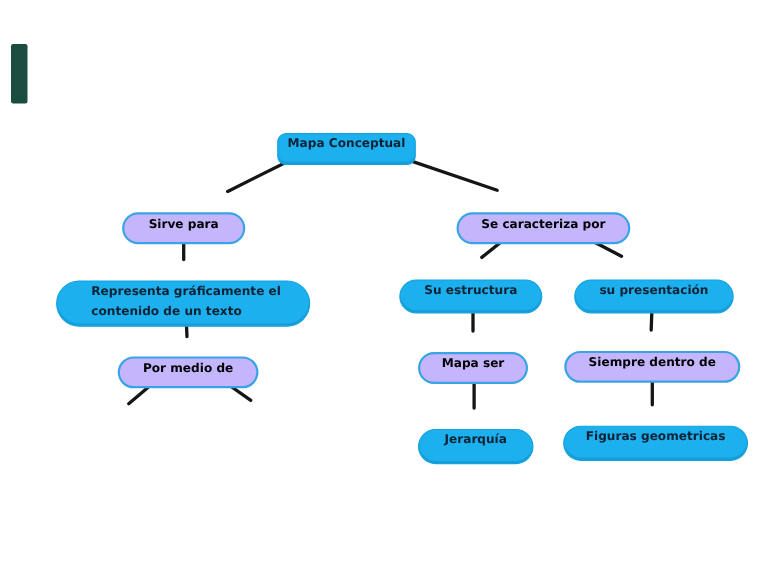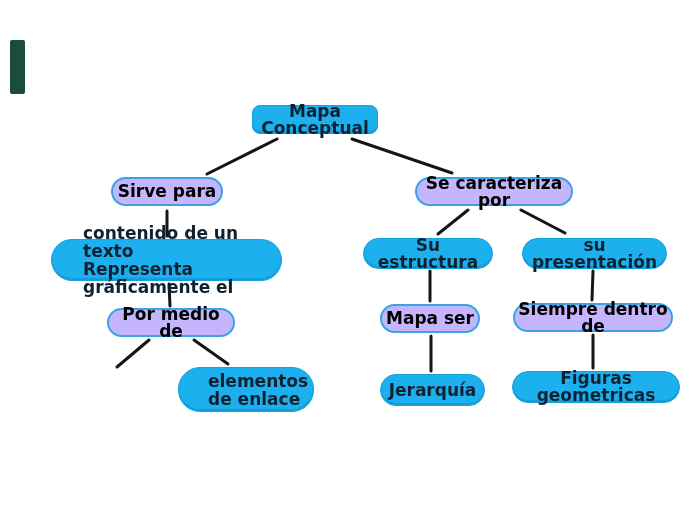--- a/index.html
+++ b/index.html
@@ -8,25 +8,26 @@
     width:696px;height:520px;
     background:#ffffff;
     overflow:hidden;
     font-family:"DejaVu Sans", sans-serif;
   }
   .connectors{position:absolute;left:0;top:0;width:696px;height:520px;}
   .connectors line{stroke:#151515;stroke-width:3;stroke-linecap:round;}
   .node{
     position:absolute;
     box-sizing:border-box;
-    display:flex;flex-direction:column;justify-content:center;align-items:center;
-    font-weight:700;font-size:17px;line-height:17px;
+    display:flex;flex-direction:column;justify-content:flex-start;align-items:center;
+    font-weight:700;font-size:11px;line-height:17px;
     text-align:center;
     cursor:default;
     z-index:2;
+    margin-top:16px;
   }
   .filled{
     background:#1db0ef;
     border:1px solid #12a2dd;
     color:#0e2233;
     box-shadow:inset 0 -2px 1px rgba(8,100,150,0.28);
   }
   .outline{
     background:#c4b5fd;
     border:2px solid #39a4e5;
@@ -59,33 +60,29 @@
 
   <div class="node filled" style="left:252px;top:105px;width:126px;height:29px;border-radius:8px;">
     <span>Mapa Conceptual</span>
   </div>
 
   <div class="node outline" style="left:111px;top:177px;width:112px;height:29px;border-radius:15px;">
     <span>Sirve para</span>
   </div>
 
   <div class="node filled two-line" style="left:51px;top:239px;width:231px;height:42px;border-radius:21px;padding-left:31px;line-height:18px;">
+    <span>Representa gráficamente el</span>
     <span>contenido de un texto</span>
-    <span>Representa gráficamente el</span>
   </div>
 
   <div class="node outline" style="left:107px;top:308px;width:128px;height:29px;border-radius:15px;">
     <span>Por medio de</span>
   </div>
 
 
-  <div class="node filled two-line" style="left:178px;top:367px;width:136px;height:45px;border-radius:22px;padding-left:29px;line-height:18px;">
-    <span>elementos</span>
-    <span>de enlace</span>
-  </div>
 
   <div class="node outline" style="left:415px;top:177px;width:158px;height:29px;border-radius:15px;">
     <span>Se caracteriza por</span>
   </div>
 
   <div class="node filled" style="left:363px;top:238px;width:130px;height:31px;border-radius:16px;">
     <span>Su estructura</span>
   </div>
 
   <div class="node filled" style="left:522px;top:238px;width:145px;height:31px;border-radius:16px;">

